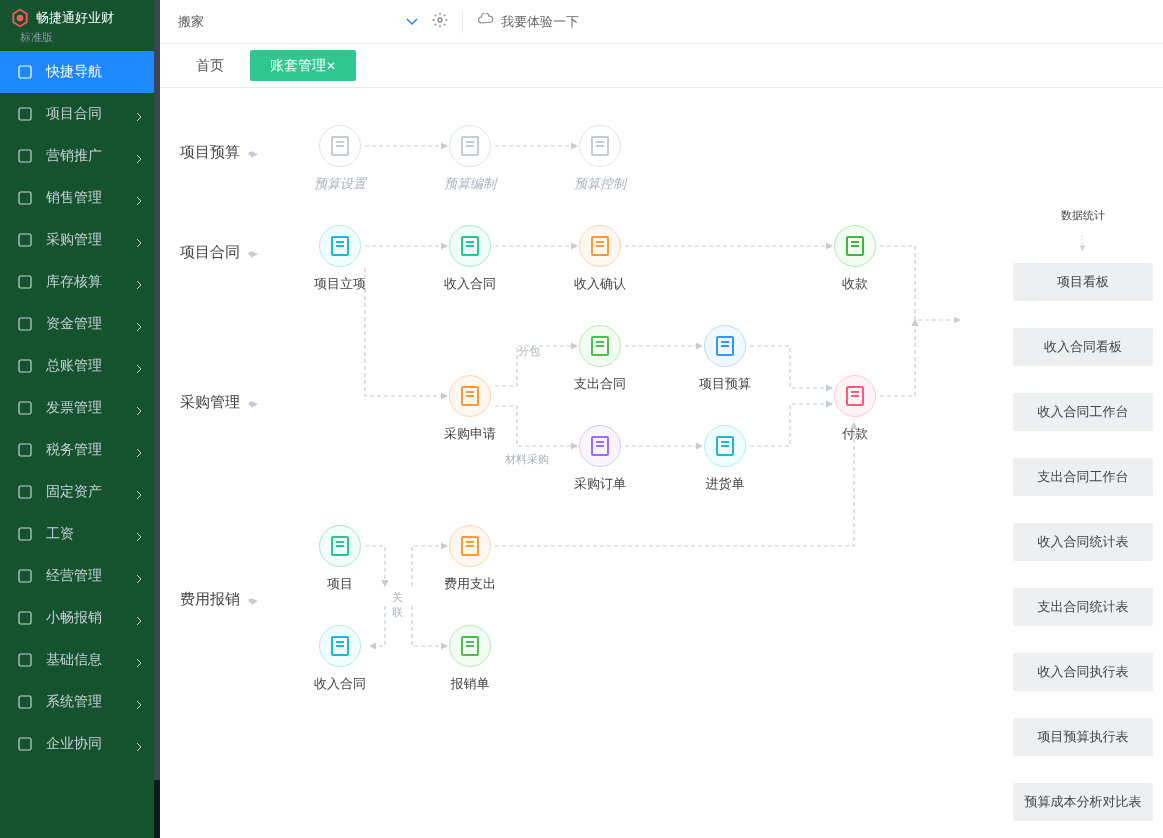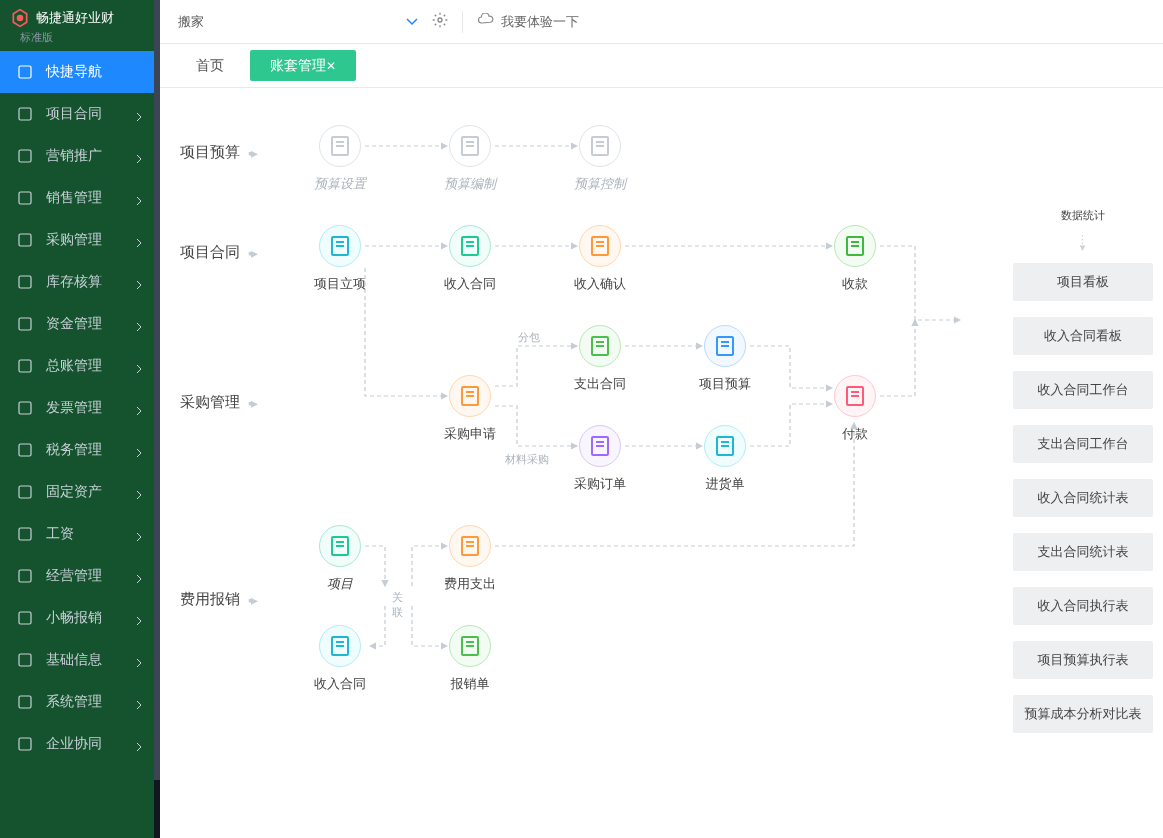--- a/index.html
+++ b/index.html
@@ -47,21 +47,21 @@
 .node-icon.pink { border: 1px solid #ffc8d0; background: #fff5f7; }
 .node-label { font-size: 13px; color: #444; }
 .node.dim .node-label { color: #aab2bb; font-style: italic; }
 
 .doc-glyph { width: 18px; height: 20px; border: 2px solid currentColor; border-radius: 2px; position: relative; }
 .doc-glyph::before { content: ''; position: absolute; left: 3px; top: 3px; right: 3px; height: 2px; background: currentColor; box-shadow: 0 4px 0 currentColor; }
 
 .stats-panel { position: absolute; right: 10px; top: 120px; width: 140px; }
 .stats-title { text-align: center; font-size: 11px; color: #444; margin-bottom: 12px; }
 .stats-dots { text-align: center; color: #cbd2d9; margin-bottom: 12px; font-size: 11px; letter-spacing: 1px; line-height: 8px; }
-.stats-btn { display: block; width: 100%; background: #edeff1; border: none; padding: 10px 4px; margin-bottom: 16px; font-size: 13px; color: #444; cursor: pointer; border-radius: 2px; }
+.stats-btn { display: block; width: 100%; background: #edeff1; border: none; padding: 10px 4px; margin-bottom: 27px; font-size: 13px; color: #444; cursor: pointer; border-radius: 2px; }
 
 .small-label { position: absolute; font-size: 11px; color: #aab2bb; }
 
 svg.arrow { position: absolute; pointer-events: none; }
 </style>
 </head>
 <body>
 
 <div class="sidebar">
   <div class="sidebar-header">
@@ -396,21 +396,21 @@
         </div>
       <div class="node-label">采购订单</div>
     </div>
     <div class="node" style="left:525px; top:337px;">
       <div class="node-icon cyan" style="color:#1eb8d4">
           <div class="doc-glyph"></div>
         </div>
       <div class="node-label">进货单</div>
     </div>
 
-    <div class="node" style="left:140px; top:437px;font-style:italic;">
+    <div class="node" style="left:140px; top:437px;">
       <div class="node-icon teal" style="color:#1ec994">
           <div class="doc-glyph"></div>
         </div>
       <div class="node-label">项目</div>
     </div>
     <div class="node" style="left:270px; top:437px;">
       <div class="node-icon orange" style="color:#ff9838">
           <div class="doc-glyph"></div>
         </div>
       <div class="node-label">费用支出</div>
@@ -421,21 +421,21 @@
         </div>
       <div class="node-label">收入合同</div>
     </div>
     <div class="node" style="left:270px; top:537px;">
       <div class="node-icon green" style="color:#4dbd4d">
           <div class="doc-glyph"></div>
         </div>
       <div class="node-label">报销单</div>
     </div>
 
-    <div class="small-label" style="left:358px; top:242px;">分包</div>
+    <div class="small-label" style="left:358px; top:256px;">分包</div>
     <div class="small-label" style="left:345px; top:364px;">材料采购</div>
     <div class="small-label" style="left:232px; top:502px; white-space:pre; text-align:center;">关
 联</div>
 
     <svg class="arrow" style="left:0; top:0;" width="1000" height="650">
       <defs>
         <marker id="ah" markerWidth="6" markerHeight="6" refX="5" refY="3" orient="auto">
             <path d="M0,0 L6,3 L0,6" fill="#c5ccd4"></path>
           </marker>
       </defs>

